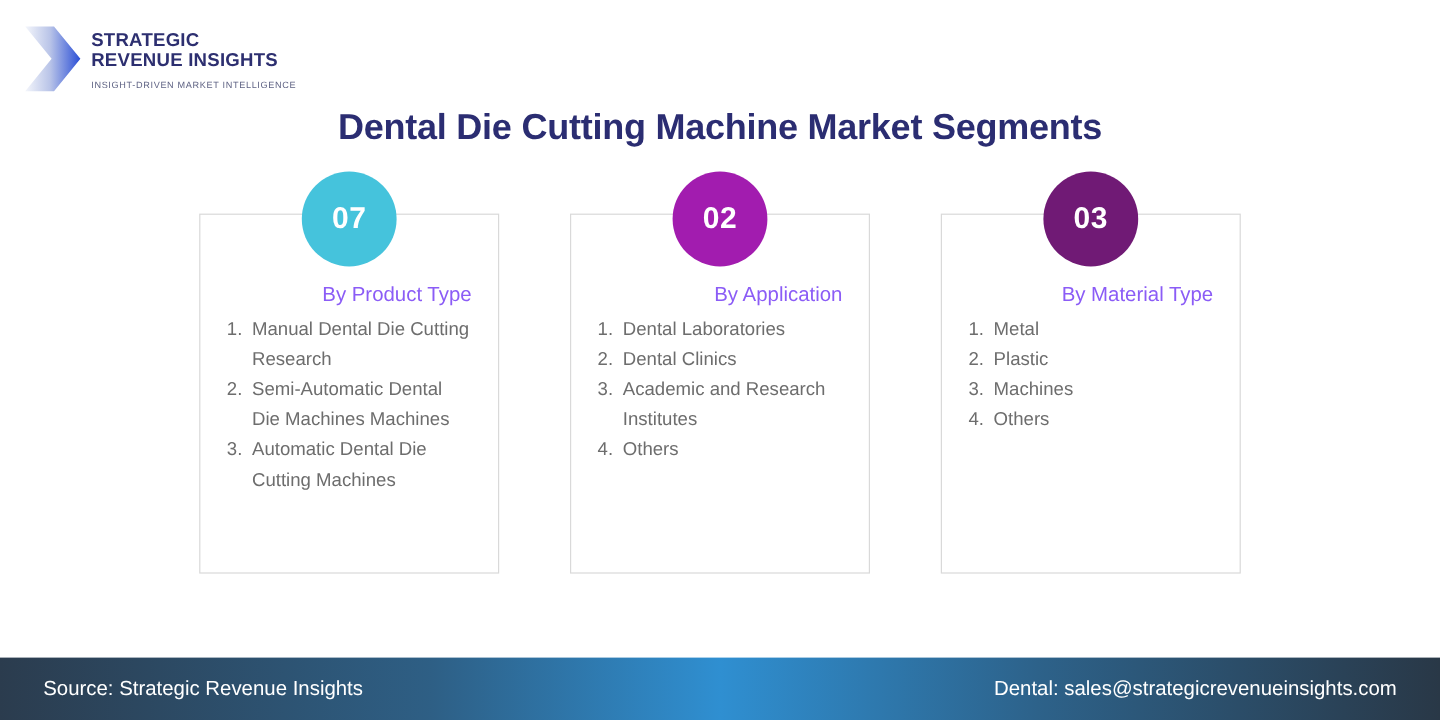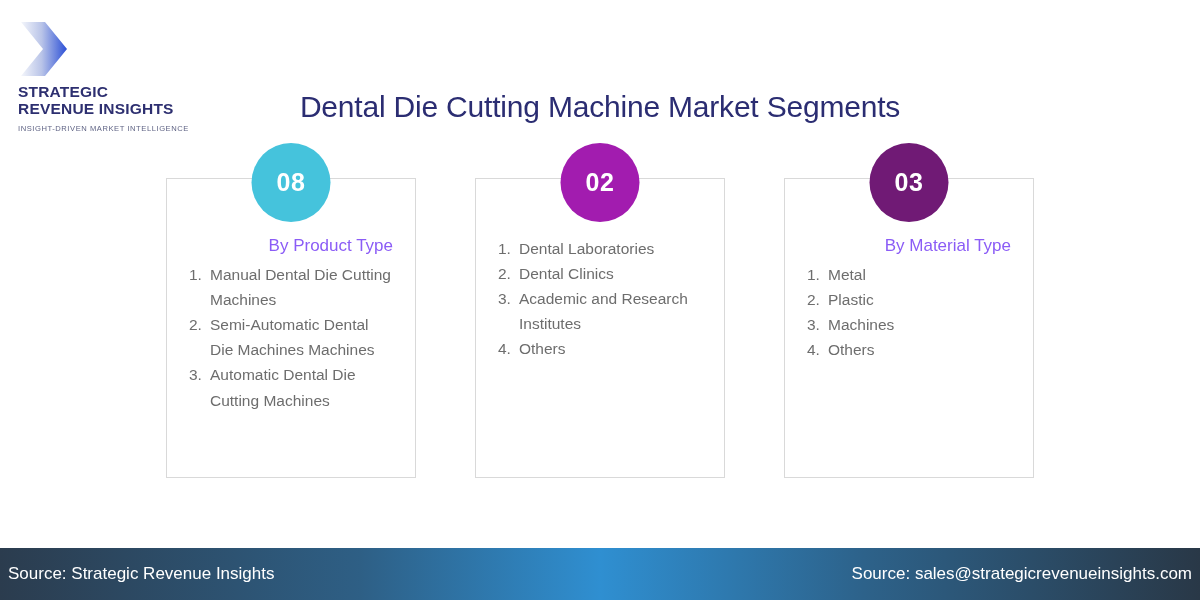--- a/index.html
+++ b/index.html
@@ -15,21 +15,20 @@
     position: relative;
   }
 
   
   .logo-block {
     position: absolute;
     left: 18px;
     top: 20px;
     display: flex;
     align-items: flex-start;
-    flex-direction: column;
   }
   .logo-mark {
     width: 52px;
     height: 58px;
     flex: 0 0 auto;
     margin-right: 6px;
   }
   .logo-text-wrap {
     padding-top: 6px;
   }
@@ -52,21 +51,21 @@
   }
 
   
   .page-title {
     position: absolute;
     left: 0;
     top: 90px;
     width: 1200px;
     text-align: center;
     font-size: 30px;
-    font-weight: normal;
+    font-weight: bold;
     color: #2b2d72;
     letter-spacing: -0.2px;
   }
 
   
   .cards-row {
     position: absolute;
     left: 166px;
     top: 178px;
     width: 868px;
@@ -137,21 +136,21 @@
     background: linear-gradient(90deg,
         #2b3c4e 0%,
         #2e5f85 30%,
         #2f8fd1 50%,
         #2d628a 72%,
         #293847 100%);
     display: flex;
     align-items: center;
     justify-content: space-between;
     box-sizing: border-box;
-    padding: 0 8px;
+    padding: 0 36px;
   }
   .footer-text {
     color: #ffffff;
     font-size: 17px;
   }
 </style>
 </head>
 <body>
 
 <div class="logo-block">
@@ -172,43 +171,44 @@
     <div class="logo-line">REVENUE INSIGHTS</div>
     <div class="logo-tagline">INSIGHT-DRIVEN MARKET INTELLIGENCE</div>
   </span>
 </div>
 
 <div class="page-title">Dental Die Cutting Machine Market Segments</div>
 
 <div class="cards-row">
 
   <div class="card">
-    <div class="card-badge" style="background: rgb(69, 195, 220);">08</div>
+    <div class="card-badge" style="background: rgb(69, 195, 220);">07</div>
     <div class="card-inner">
       <div class="card-heading">By Product Type</div>
       <ul class="card-list">
         <li>
           <span class="li-num">1.</span>
-          <span class="li-text">Manual Dental Die Cutting Machines</span>
+          <span class="li-text">Manual Dental Die Cutting Research</span>
         </li>
         <li>
           <span class="li-num">2.</span>
           <span class="li-text">Semi-Automatic Dental Die Machines Machines</span>
         </li>
         <li>
           <span class="li-num">3.</span>
           <span class="li-text">Automatic Dental Die Cutting Machines</span>
         </li>
       </ul>
     </div>
   </div>
 
   <div class="card">
     <div class="card-badge" style="background: #a21caf;">02</div>
     <div class="card-inner">
+      <div class="card-heading">By Application</div>
       <ul class="card-list">
         <li>
           <span class="li-num">1.</span>
           <span class="li-text">Dental Laboratories</span>
         </li>
         <li>
           <span class="li-num">2.</span>
           <span class="li-text">Dental Clinics</span>
         </li>
         <li>
@@ -245,14 +245,14 @@
           <span class="li-text">Others</span>
         </li>
       </ul>
     </div>
   </div>
 
 </div>
 
 <div class="footer-bar">
   <span class="footer-text">Source: Strategic Revenue Insights</span>
-  <span class="footer-text">Source: sales@strategicrevenueinsights.com</span>
+  <span class="footer-text">Dental: sales@strategicrevenueinsights.com</span>
 </div>
 
 </body></html>

